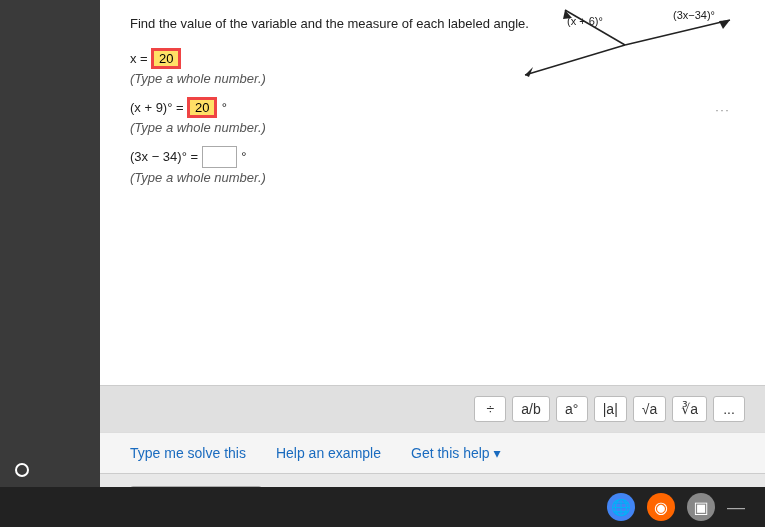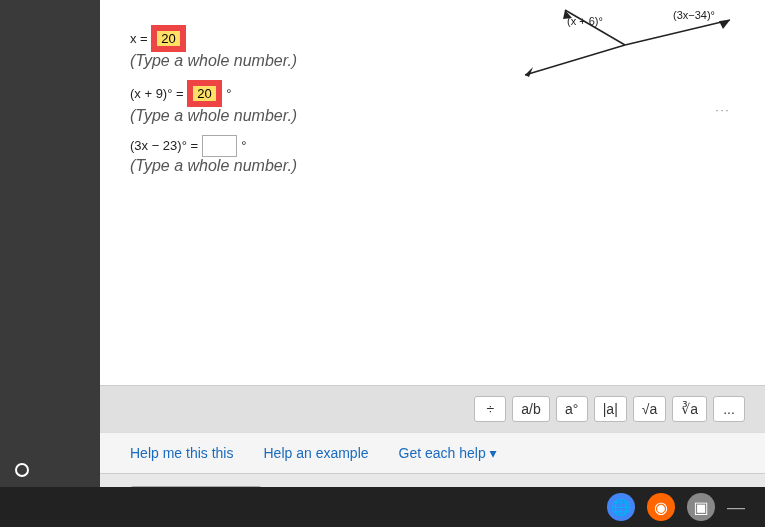--- a/index.html
+++ b/index.html
@@ -62,40 +62,40 @@
     .answer-row {
       margin-bottom: 10px;
     }
 
     .answer-row .math-expr {
       font-size: 13px;
       color: #222;
     }
 
     .answer-row .hint-text {
-      font-size: 16px;
+      font-size: 13px;
       color: #555;
       font-style: italic;
     }
 
     .answer-box {
       display: inline-block;
       border: 1px solid #aaa;
       background: #fff;
       min-width: 35px;
       height: 22px;
       vertical-align: middle;
       padding: 0 4px;
       font-size: 13px;
       line-height: 22px;
     }
 
     .answer-highlight {
       background: #ffe066;
-      border: 6px solid #ef4444;
+      border: 3px solid #ef4444;
       padding: 0 4px;
       font-size: 13px;
       display: inline-block;
       min-width: 30px;
       text-align: center;
     }
 
     .toolbar-area {
       background: #e0e0e0;
       padding: 10px 20px;
@@ -216,20 +216,21 @@
   </style>
 </head>
 <body>
 
 <div class="left-sidebar"></div>
 
 <div class="main-content">
 
   <div class="problem-area">
 
+    <div class="problem-title">Find the value of the variable and the measure of each labeled angle.</div>
 
     <div class="diagram-container">
       <svg class="angle-diagram" viewBox="0 0 220 75">
 
         <line x1="110" y1="40" x2="10" y2="70" stroke="#222" stroke-width="1.5"></line>
 
         <polygon points="10,70 18,62 14,72" fill="#222"></polygon>
 
         <line x1="110" y1="40" x2="215" y2="15" stroke="#222" stroke-width="1.5"></line>
 
@@ -257,44 +258,44 @@
 
       <div class="answer-row">
         <span class="math-expr">(x + 9)° = </span>
         <span class="answer-highlight">20</span>
         <span class="math-expr">°</span>
         <br>
         <span class="hint-text">(Type a whole number.)</span>
       </div>
 
       <div class="answer-row">
-        <span class="math-expr">(3x − 23)° = </span>
+        <span class="math-expr">(3x − 34)° = </span>
         <span class="answer-box">&nbsp;</span>
         <span class="math-expr">°</span>
         <br>
         <span class="hint-text">(Type a whole number.)</span>
       </div>
 
     </div>
   </div>
 
   <div class="toolbar-area">
     <button class="toolbar-btn">÷</button>
     <button class="toolbar-btn">a/b</button>
     <button class="toolbar-btn">a°</button>
     <button class="toolbar-btn">|a|</button>
     <button class="toolbar-btn">√a</button>
     <button class="toolbar-btn">∛a</button>
     <button class="toolbar-btn">...</button>
   </div>
 
   <div class="help-bar">
-    <a>Help me this this</a>
+    <a>Type me solve this</a>
     <a>Help an example</a>
-    <a>Get each help ▾</a>
+    <a>Get this help ▾</a>
   </div>
 
   <div class="bottom-bar">
     <button class="review-btn">Review Progress</button>
   </div>
 
 </div>
 
 <div class="radio-circle"></div>
 

